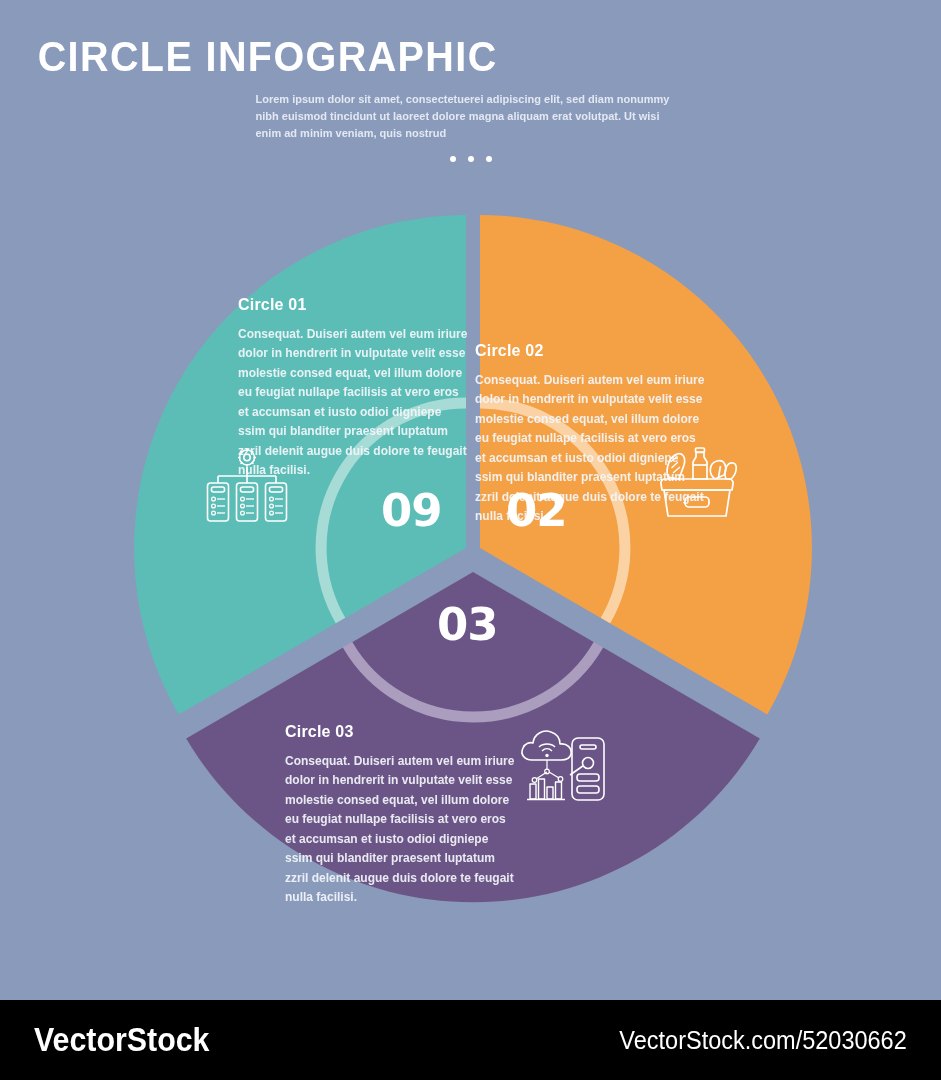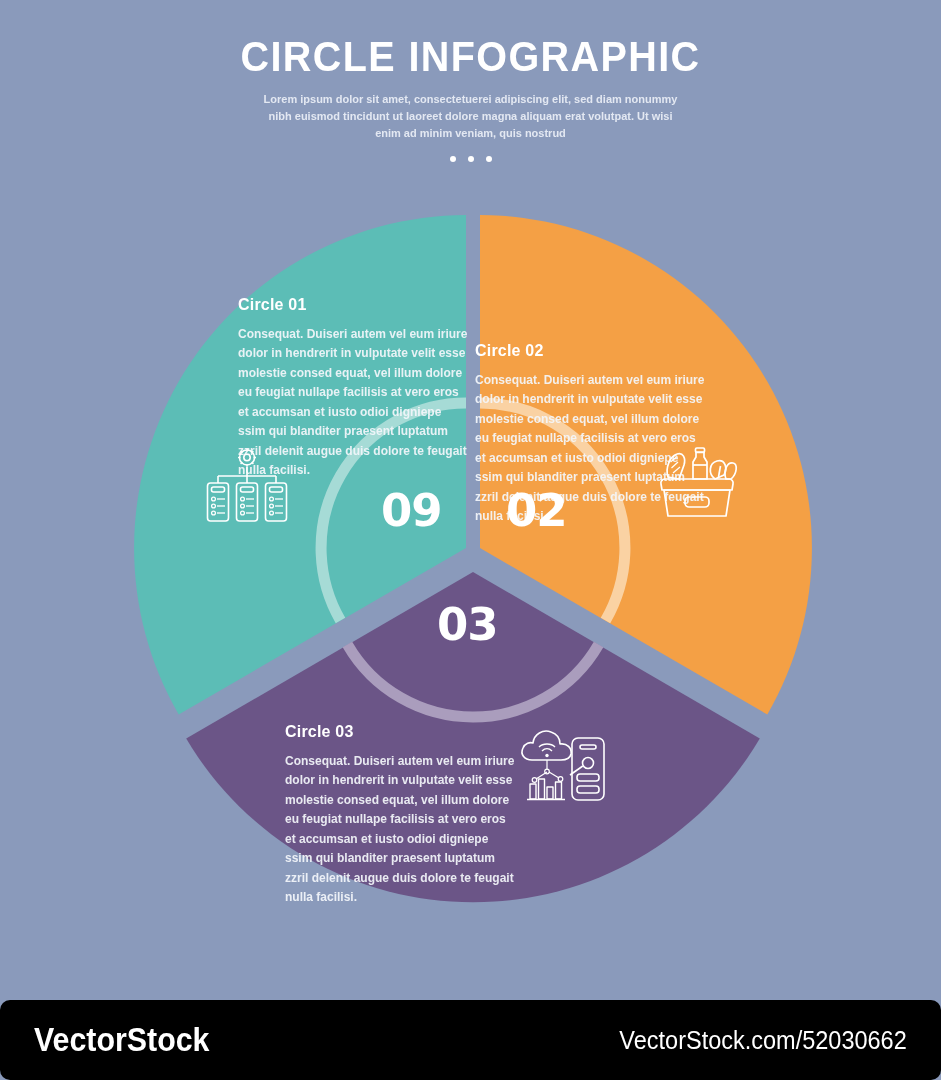--- a/index.html
+++ b/index.html
@@ -5,21 +5,21 @@
   * { margin:0; padding:0; box-sizing:border-box; }
   html, body { width:941px; height:1080px; }
   body {
     background:#8a9abb;
     font-family:"Liberation Sans", sans-serif;
     position:relative;
     overflow:hidden;
   }
 
   
-  #header { position:absolute; top:0; left:0; width:941px; height:160px; text-align:center; }
+  #header { position:absolute; top:0; left:0; width:941px; height:160px; text-align:left; }
   #title {
     font-size:43px; font-weight:bold; color:#ffffff;
     letter-spacing:1.5px; padding-top:32px;
     font-family:"Liberation Sans Narrow","Liberation Sans",sans-serif;
     transform:scaleX(0.92); transform-origin:center;
   }
   #subtitle {
     margin:10px auto 0; width:430px;
     font-size:11px; line-height:1.55; color:#e3e8f2; font-weight:bold;
   }
@@ -50,21 +50,21 @@
   
   .seg-icon { position:absolute; }
   #i1 { left:206px; top:445px; }
   #i2 { left:655px; top:441px; }
   #i3 { left:516px; top:726px; }
 
   
   #footer {
     position:absolute; left:0; top:1000px; width:941px; height:80px;
     background:#000000; display:flex; align-items:center;
-    justify-content:space-between; padding:0 34px;border-radius:10px;
+    justify-content:space-between; padding:0 34px;
   }
   #brand { color:#ffffff; font-size:33px; font-weight:bold;
            font-family:"Liberation Sans Narrow","Liberation Sans",sans-serif;
            transform:scaleX(0.92); transform-origin:left center; }
   #vurl  { color:#ffffff; font-size:25px;
            font-family:"Liberation Sans Narrow","Liberation Sans",sans-serif;
            transform:scaleX(0.94); transform-origin:right center; }
 </style>
 </head>
 <body>

